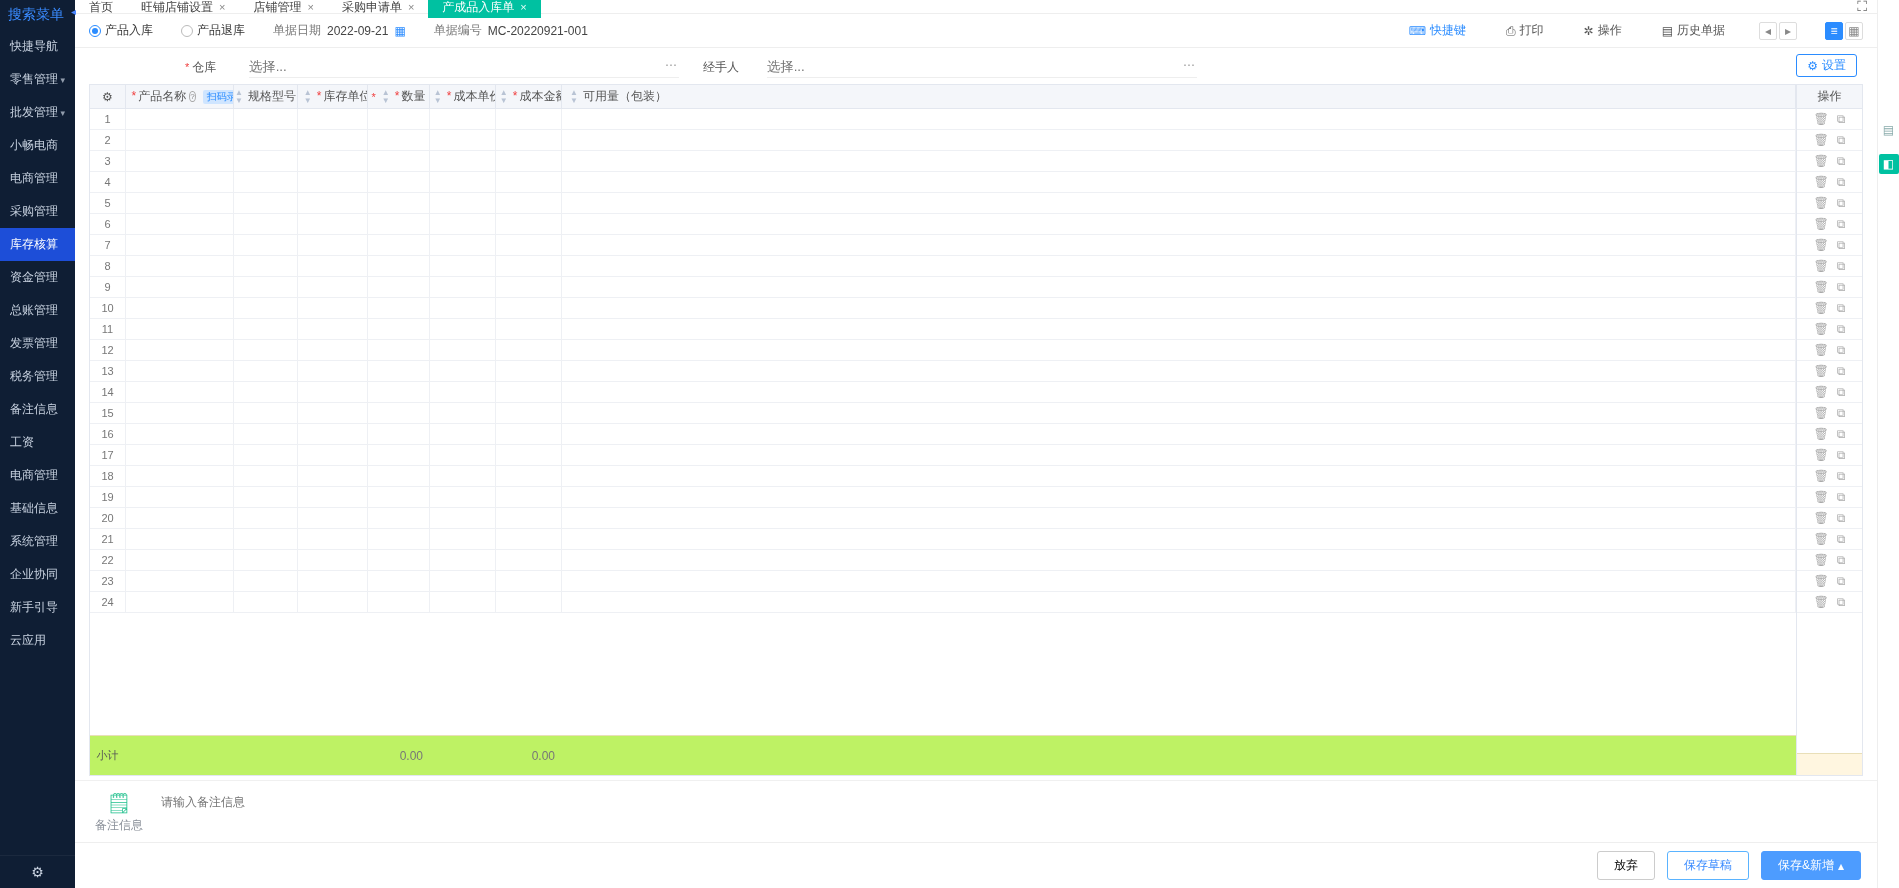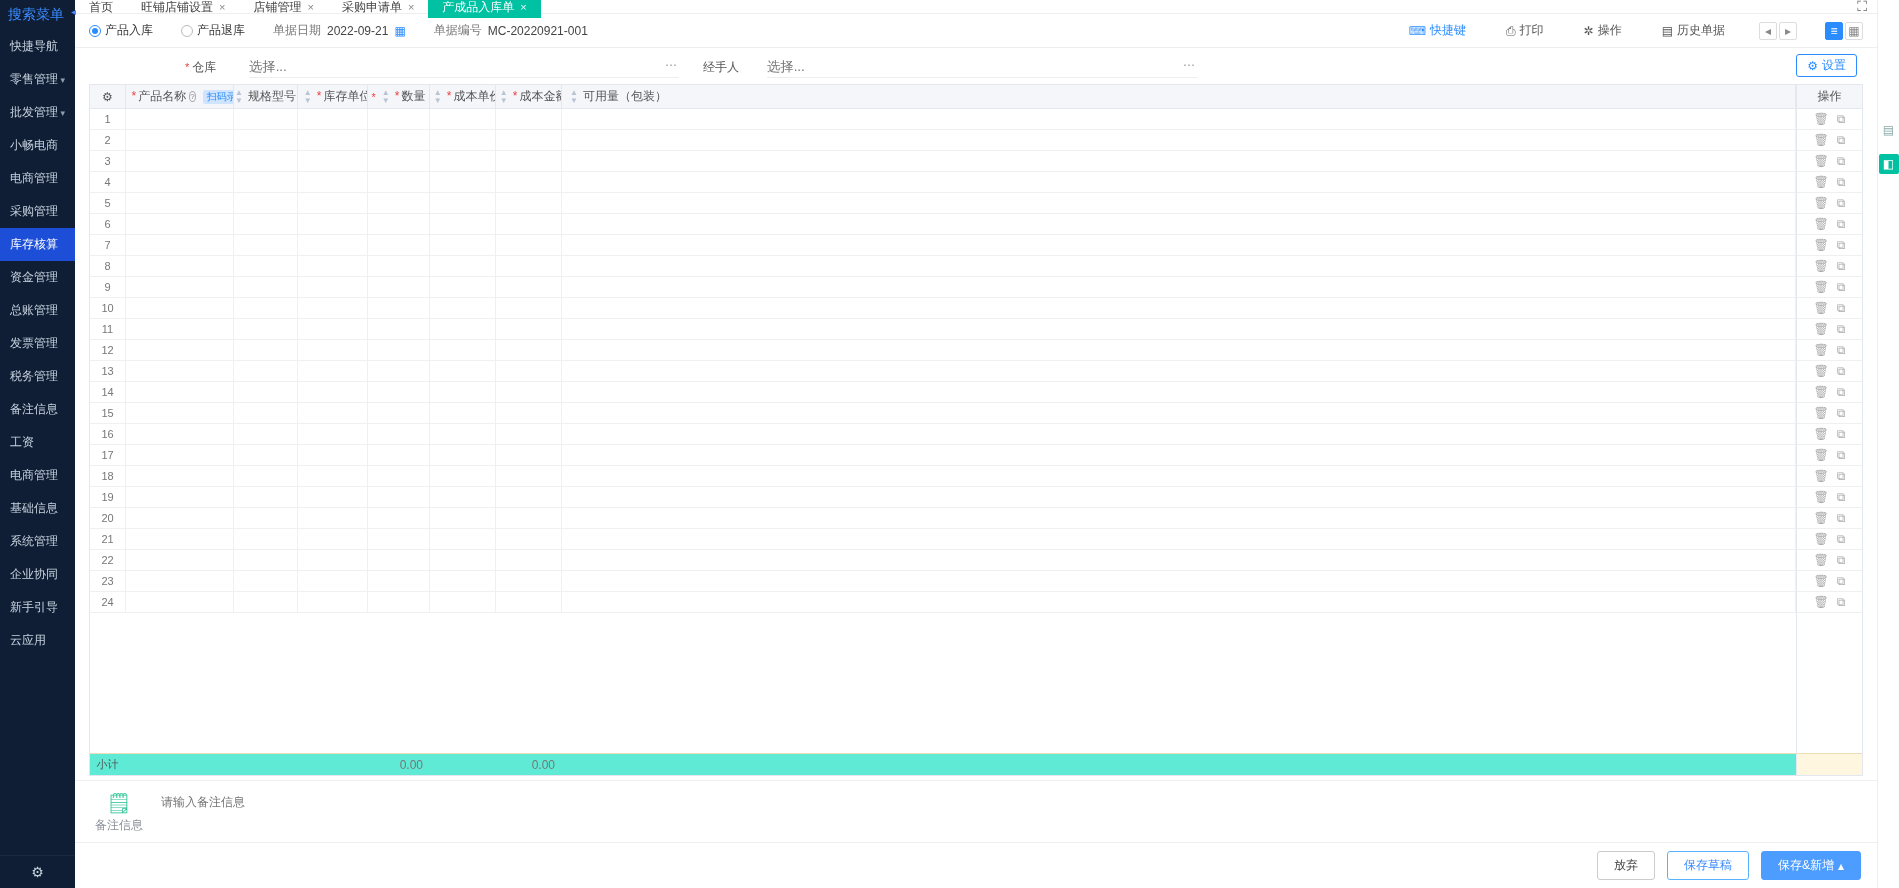--- a/index.html
+++ b/index.html
@@ -71,37 +71,37 @@
 .grow{display:flex;height:21px;border-bottom:1px solid #eef0f4;}
 .gc{border-right:1px solid #eef0f4;display:flex;align-items:center;justify-content:center;color:#777;}
 .gc-seq{width:36px;min-width:36px;font-size:11px;}
 .gc-prod{width:108px;min-width:108px;}
 .gc-spec{width:64px;min-width:64px;}
 .gc-unit{width:70px;min-width:70px;}
 .gc-qty{width:62px;min-width:62px;justify-content:flex-end;padding-right:6px;}
 .gc-price{width:66px;min-width:66px;justify-content:flex-end;padding-right:6px;}
 .gc-amt{width:66px;min-width:66px;justify-content:flex-end;padding-right:6px;}
 .gc-avail{flex:1;}
-.gfoot{display:flex;height:22px;background:#5eead4;border-top:1px solid #e9dfb8;align-items:flex-end;}
+.gfoot{display:flex;height:40px;background:#bef264;border-top:1px solid #e9dfb8;align-items:flex-end;}
 .gfoot .gc{border-right:1px solid transparent;height:100%;}
 .gfoot .gc-seq{color:#555;}
 .op-head{height:24px;background:#f4f6fa;border-bottom:1px solid #e3e7ef;display:flex;align-items:center;justify-content:center;color:#555;}
 .op-body{flex:1;overflow-y:auto;}
 .op-row{height:21px;border-bottom:1px solid #eef0f4;display:flex;align-items:center;justify-content:center;gap:8px;color:#aaa;font-size:12px;}
 .op-row .i{cursor:pointer;}
 .op-foot{height:22px;background:#fff6e0;border-top:1px solid #e9dfb8;}
 
 .remark { display:flex; align-items:flex-start; gap:16px; padding:10px 20px 8px 20px; border-top:1px solid #f0f0f0;}
 .remark-left{display:flex;flex-direction:column;align-items:center;gap:2px;color:#8a9099;}
 .remark-left .ric{color:#24c18f;font-size:20px;}
 .remark-input{flex:1;border:none;padding:4px 2px;outline:none;color:#555; font-size:12px;}
 
 .footer{display:flex;justify-content:flex-end;align-items:center;padding:8px 16px;gap:12px;border-top:1px solid #eee;}
 .btn{padding:5px 16px;border-radius:3px;cursor:pointer;font-size:12px;}
-.btn-plain{border:1px solid #ccc;color:#404040;background:#fff;}
+.btn-plain{border:1px solid #ccc;color:#000000;background:#fff;}
 .btn-outline{border:1px solid #5ab3ff;color:#3a8bff;background:#fff;}
 .btn-primary{background:#4d9cff;color:#fff;border:1px solid #4d9cff;display:flex;align-items:center;gap:4px;}
 
 .right-rail{width:22px;min-width:22px;border-left:1px solid #eee;display:flex;flex-direction:column;align-items:center;padding-top:120px;gap:14px;}
 .right-rail .ri{width:20px;height:20px;display:flex;align-items:center;justify-content:center;color:#8aa;cursor:pointer;}
 .right-rail .ri.active{background:#00c1a1;color:#fff;border-radius:2px;}
 </style>
 </head>
 <body>
 

